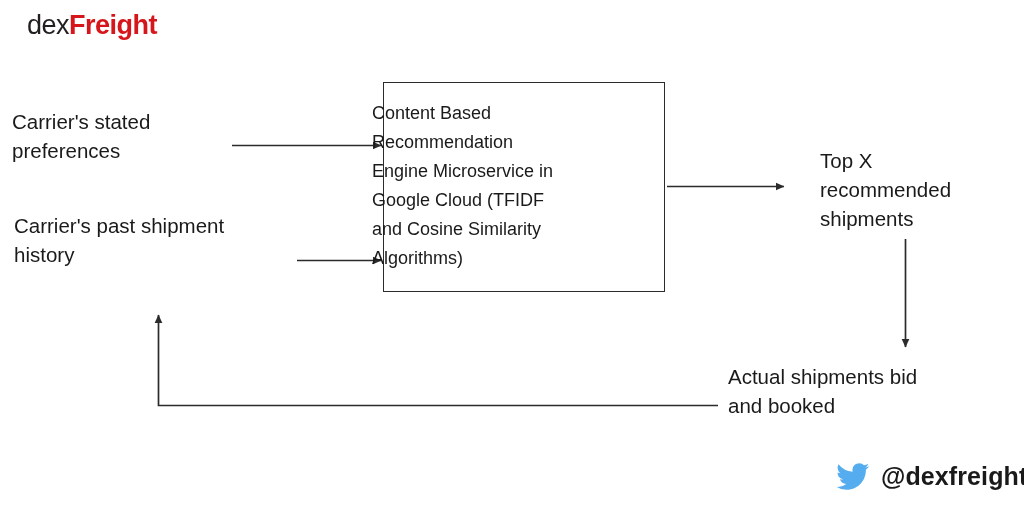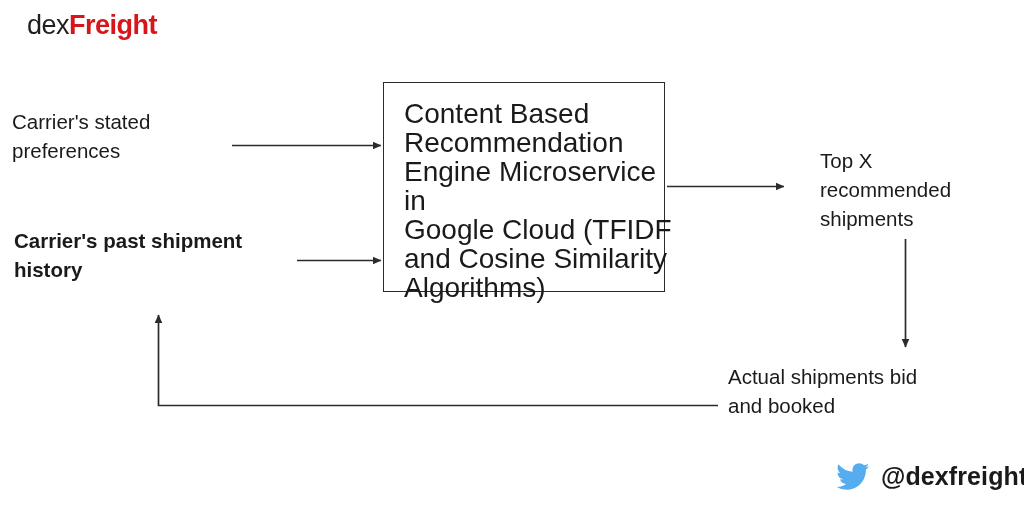--- a/index.html
+++ b/index.html
@@ -45,29 +45,28 @@
     white-space: pre-line;
     font-weight: 400;
   }
   #label-stated-preferences {
     left: 12px;
     top: 107px;
     width: 224px;
   }
   #label-past-history {
     left: 14px;
-    top: 226px;
+    top: 211px;
     width: 283px;
-    font-weight: bold;
   }
   #box-engine-text {
-    left: 404px;
+    left: 372px;
     top: 99px;
     width: 278px;
-    font-size: 28px;
+    font-size: 18px;
     line-height: 29px;
   }
   #label-top-x {
     left: 820px;
     top: 146px;
     width: 172px;
   }
   #label-actual-bid {
     left: 728px;
     top: 362px;

